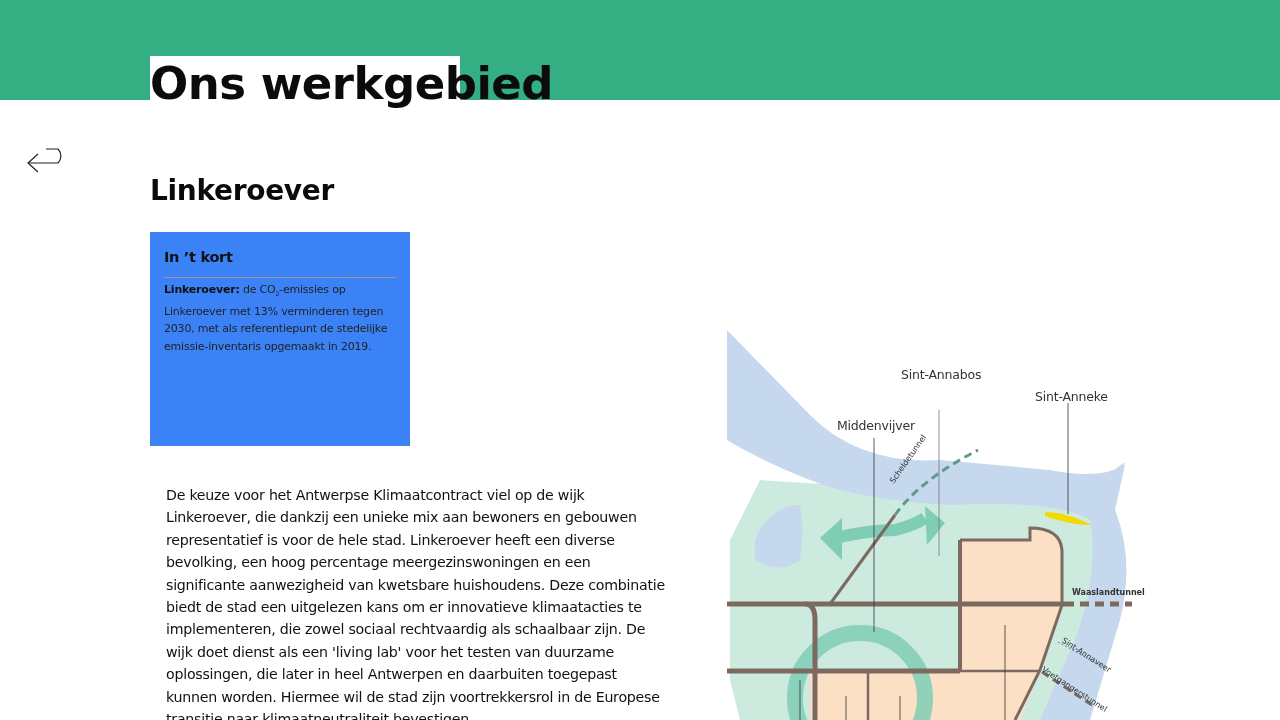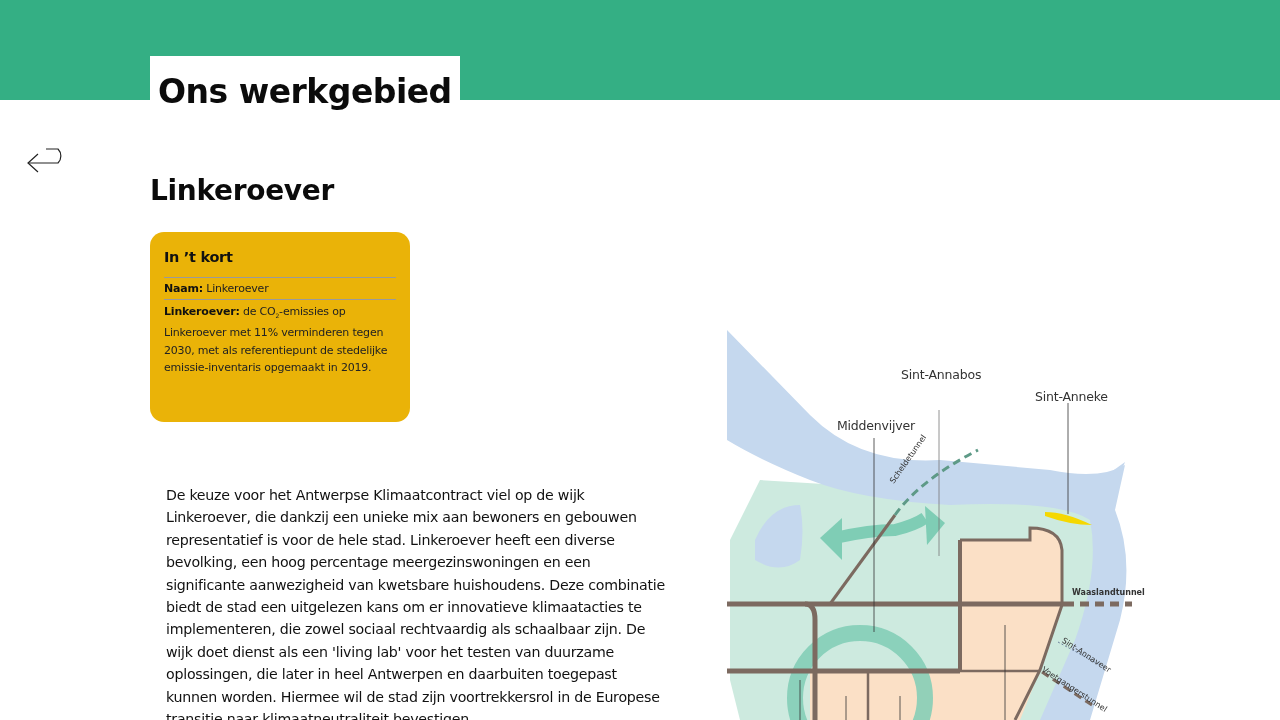--- a/index.html
+++ b/index.html
@@ -10,37 +10,37 @@
     }
     .header-band {
       position: absolute; left: 0; top: 0; width: 1280px; height: 100px;
       background: #34af84;
     }
     .page-title-box {
       position: absolute; left: 150px; top: 56px; width: 310px; height: 52px;
       background: #ffffff;
     }
     .page-title {
-      position: absolute; left: 150px; top: 58px; margin: 8px;
+      position: absolute; left: 150px; top: 58px; margin: 0;
       font-family: "DejaVu Sans", sans-serif; font-weight: bold;
-      font-size: 33px; line-height: 52px; letter-spacing: -0.5px; color: #0b0b0b;
+      font-size: 45px; line-height: 52px; letter-spacing: -0.5px; color: #0b0b0b;
       white-space: nowrap;
     }
     .back-button {
       position: absolute; left: 24px; top: 144px; width: 50px; height: 40px;
       cursor: pointer;
     }
     .section-title {
       position: absolute; left: 150px; top: 172px; margin: 0;
       font-family: "DejaVu Sans", sans-serif; font-weight: bold;
       font-size: 28px; line-height: 38px; color: #0b0b0b; letter-spacing: -0.3px;
     }
     .facts {
-      position: absolute; left: 150px; top: 232px; width: 260px; height: 190px;
-      background: #eab308; box-sizing: border-box; padding: 14px 14px 0 14px; border-radius: 14px;
+      position: absolute; left: 150px; top: 232px; width: 260px; height: 214px;
+      background: #3b82f6; box-sizing: border-box; padding: 14px 14px 0 14px;
     }
     .facts h3 {
       margin: 0 0 9px 0; font-family: "DejaVu Sans", sans-serif;
       font-size: 14.5px; line-height: 22px; font-weight: bold; color: #111;
       letter-spacing: -0.3px;
     }
     .fact-row {
       border-top: 1px solid #9a9a9a; font-size: 11px; line-height: 17.5px;
       padding: 2px 0 1px 0; color: #222; letter-spacing: -0.2px;
     }
@@ -74,22 +74,21 @@
   <svg width="50" height="40" viewBox="0 0 50 40">
     <path d="M4 19 H34 A10 10 0 0 0 34 5 H22" fill="none" stroke="#222" stroke-width="1.2"></path>
     <path d="M14 10 L4 19 L14 28" fill="none" stroke="#222" stroke-width="1.2"></path>
   </svg>
 </div>
 
 <h2 class="section-title">Linkeroever</h2>
 
 <div class="facts">
   <h3>In ’t kort</h3>
-  <div class="fact-row"><b>Naam:</b><span> Linkeroever</span></div>
-  <div class="fact-row long"><b>Linkeroever:</b><span> de CO</span><sub style="font-size:6px">2</sub><span>-emissies op Linkeroever met 11% verminderen tegen 2030, met als referentiepunt de stedelijke emissie-inventaris opgemaakt in 2019.</span></div>
+  <div class="fact-row long"><b>Linkeroever:</b><span> de CO</span><sub style="font-size:6px">2</sub><span>-emissies op Linkeroever met 13% verminderen tegen 2030, met als referentiepunt de stedelijke emissie-inventaris opgemaakt in 2019.</span></div>
 </div>
 
 <p class="body-text">De keuze voor het Antwerpse Klimaatcontract viel op de wijk Linkeroever, die dankzij een unieke mix aan bewoners en gebouwen representatief is voor de hele stad. Linkeroever heeft een diverse bevolking, een hoog percentage meergezinswoningen en een significante aanwezigheid van kwetsbare huishoudens. Deze combinatie biedt de stad een uitgelezen kans om er innovatieve klimaatacties te implementeren, die zowel sociaal rechtvaardig als schaalbaar zijn. De wijk doet dienst als een 'living lab' voor het testen van duurzame oplossingen, die later in heel Antwerpen en daarbuiten toegepast kunnen worden. Hiermee wil de stad zijn voortrekkersrol in de Europese transitie naar klimaatneutraliteit bevestigen.</p>
 
 <div class="map">
   <svg width="420" height="400" viewBox="0 0 420 400">
 
     <path d="M10 220 L40 160 L120 165 L220 160 L330 175 L395 190 L400 260 L380 330 L350 400 L20 400 L10 360 Z" fill="#cdeadf"></path>
 
     <path d="M7 10 L90 95 Q140 145 220 140 L330 150 Q380 160 405 145 L395 190 Q415 240 400 300 L370 400 L320 400 L355 320 Q380 250 370 200 Q340 180 230 185 Q140 180 90 160 Q40 140 7 120 Z" fill="#c5d8ee"></path>

